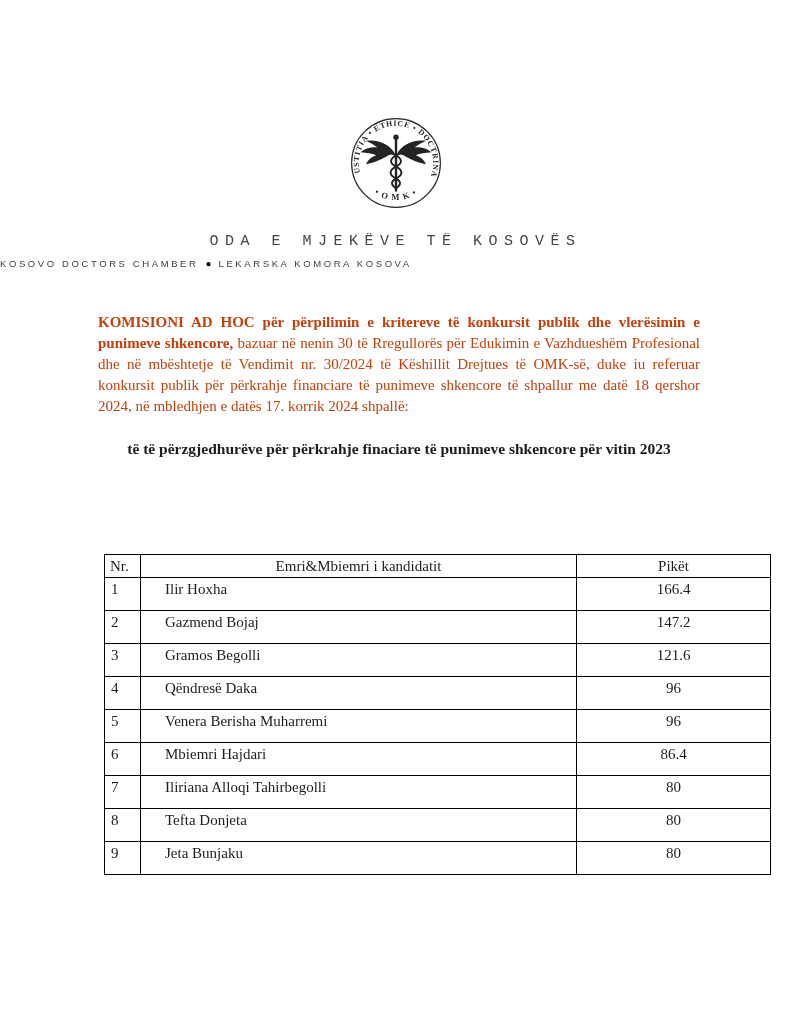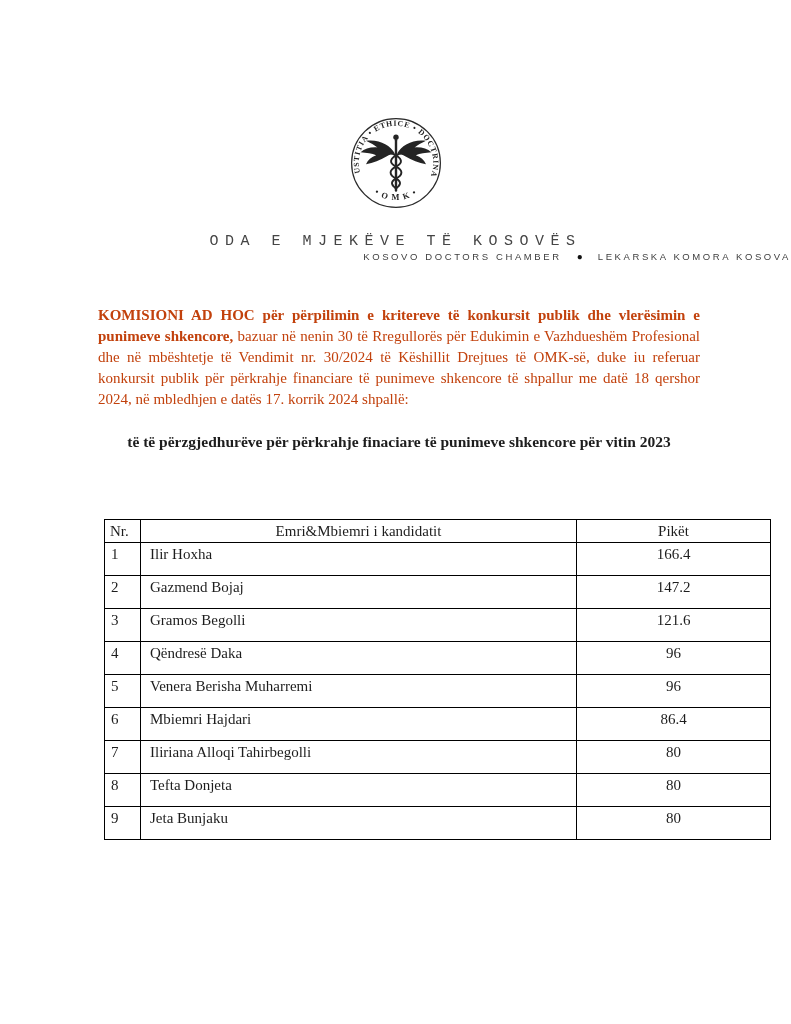--- a/index.html
+++ b/index.html
@@ -11,50 +11,50 @@
   }
   .doc-header { text-align:center; padding-top:103px; }
   .logo-svg { width:120px; height:120px; display:inline-block; }
   .org-name {
     font-family:Liberation Mono, monospace; font-weight:400;
     font-size:15px; letter-spacing:6.5px; color:#454545; margin-top:6px;
     white-space:nowrap;
   }
   .org-subtitle {
     font-family:"Liberation Sans", sans-serif; font-size:9.5px;
-    letter-spacing:2.6px; color:#3e3e3e; margin-top:1px;
-    display:flex; justify-content:flex-end; align-items:center; gap:15px;
+    letter-spacing:2.6px; color:#3e3e3e; margin-top:8px;
+    display:flex; justify-content:flex-start; align-items:center; gap:7px;
     white-space:nowrap;
   }
   .org-subtitle .bullet { font-size:10px; letter-spacing:0; color:#111; }
   .content { padding:0 91px 0 98px; }
   .intro {
     margin-top:43px; font-size:15px; line-height:21px;
     text-align:justify; color:#c2410c;
   }
   .intro .lead { font-weight:bold; }
   .title-main {
     text-align:center; font-weight:bold; font-size:16px;
     margin-top:36px; letter-spacing:0.2px;
   }
   .title-sub {
     text-align:center; font-weight:bold; font-size:15.5px; margin-top:23px;
   }
   table.candidates {
-    border-collapse:collapse; margin-top:68px; margin-left:6px;
+    border-collapse:collapse; margin-top:96px; margin-left:6px;
     width:595px; font-size:15px; table-layout:fixed;
   }
   .candidates th, .candidates td { border:1px solid #000; }
   .candidates thead th { font-weight:normal; height:23px; padding:2px 4px; }
   .candidates th.col-nr { width:36px; text-align:left; padding-left:5px; }
   .candidates th.col-name { width:436px; text-align:center; }
   .candidates th.col-points { width:194px; text-align:center; }
   .candidates td { height:33px; vertical-align:top; padding-top:3px; }
   .candidates td.col-nr { padding-left:6px; }
-  .candidates td.col-name { padding-left:9px; }
+  .candidates td.col-name { padding-left:24px; }
   .candidates td.col-points { text-align:center; }
 </style>
 </head>
 <body>
 
 <div class="page">
 
   <div class="doc-header">
 
     <svg class="logo-svg" viewBox="0 0 200 200" aria-hidden="true">

